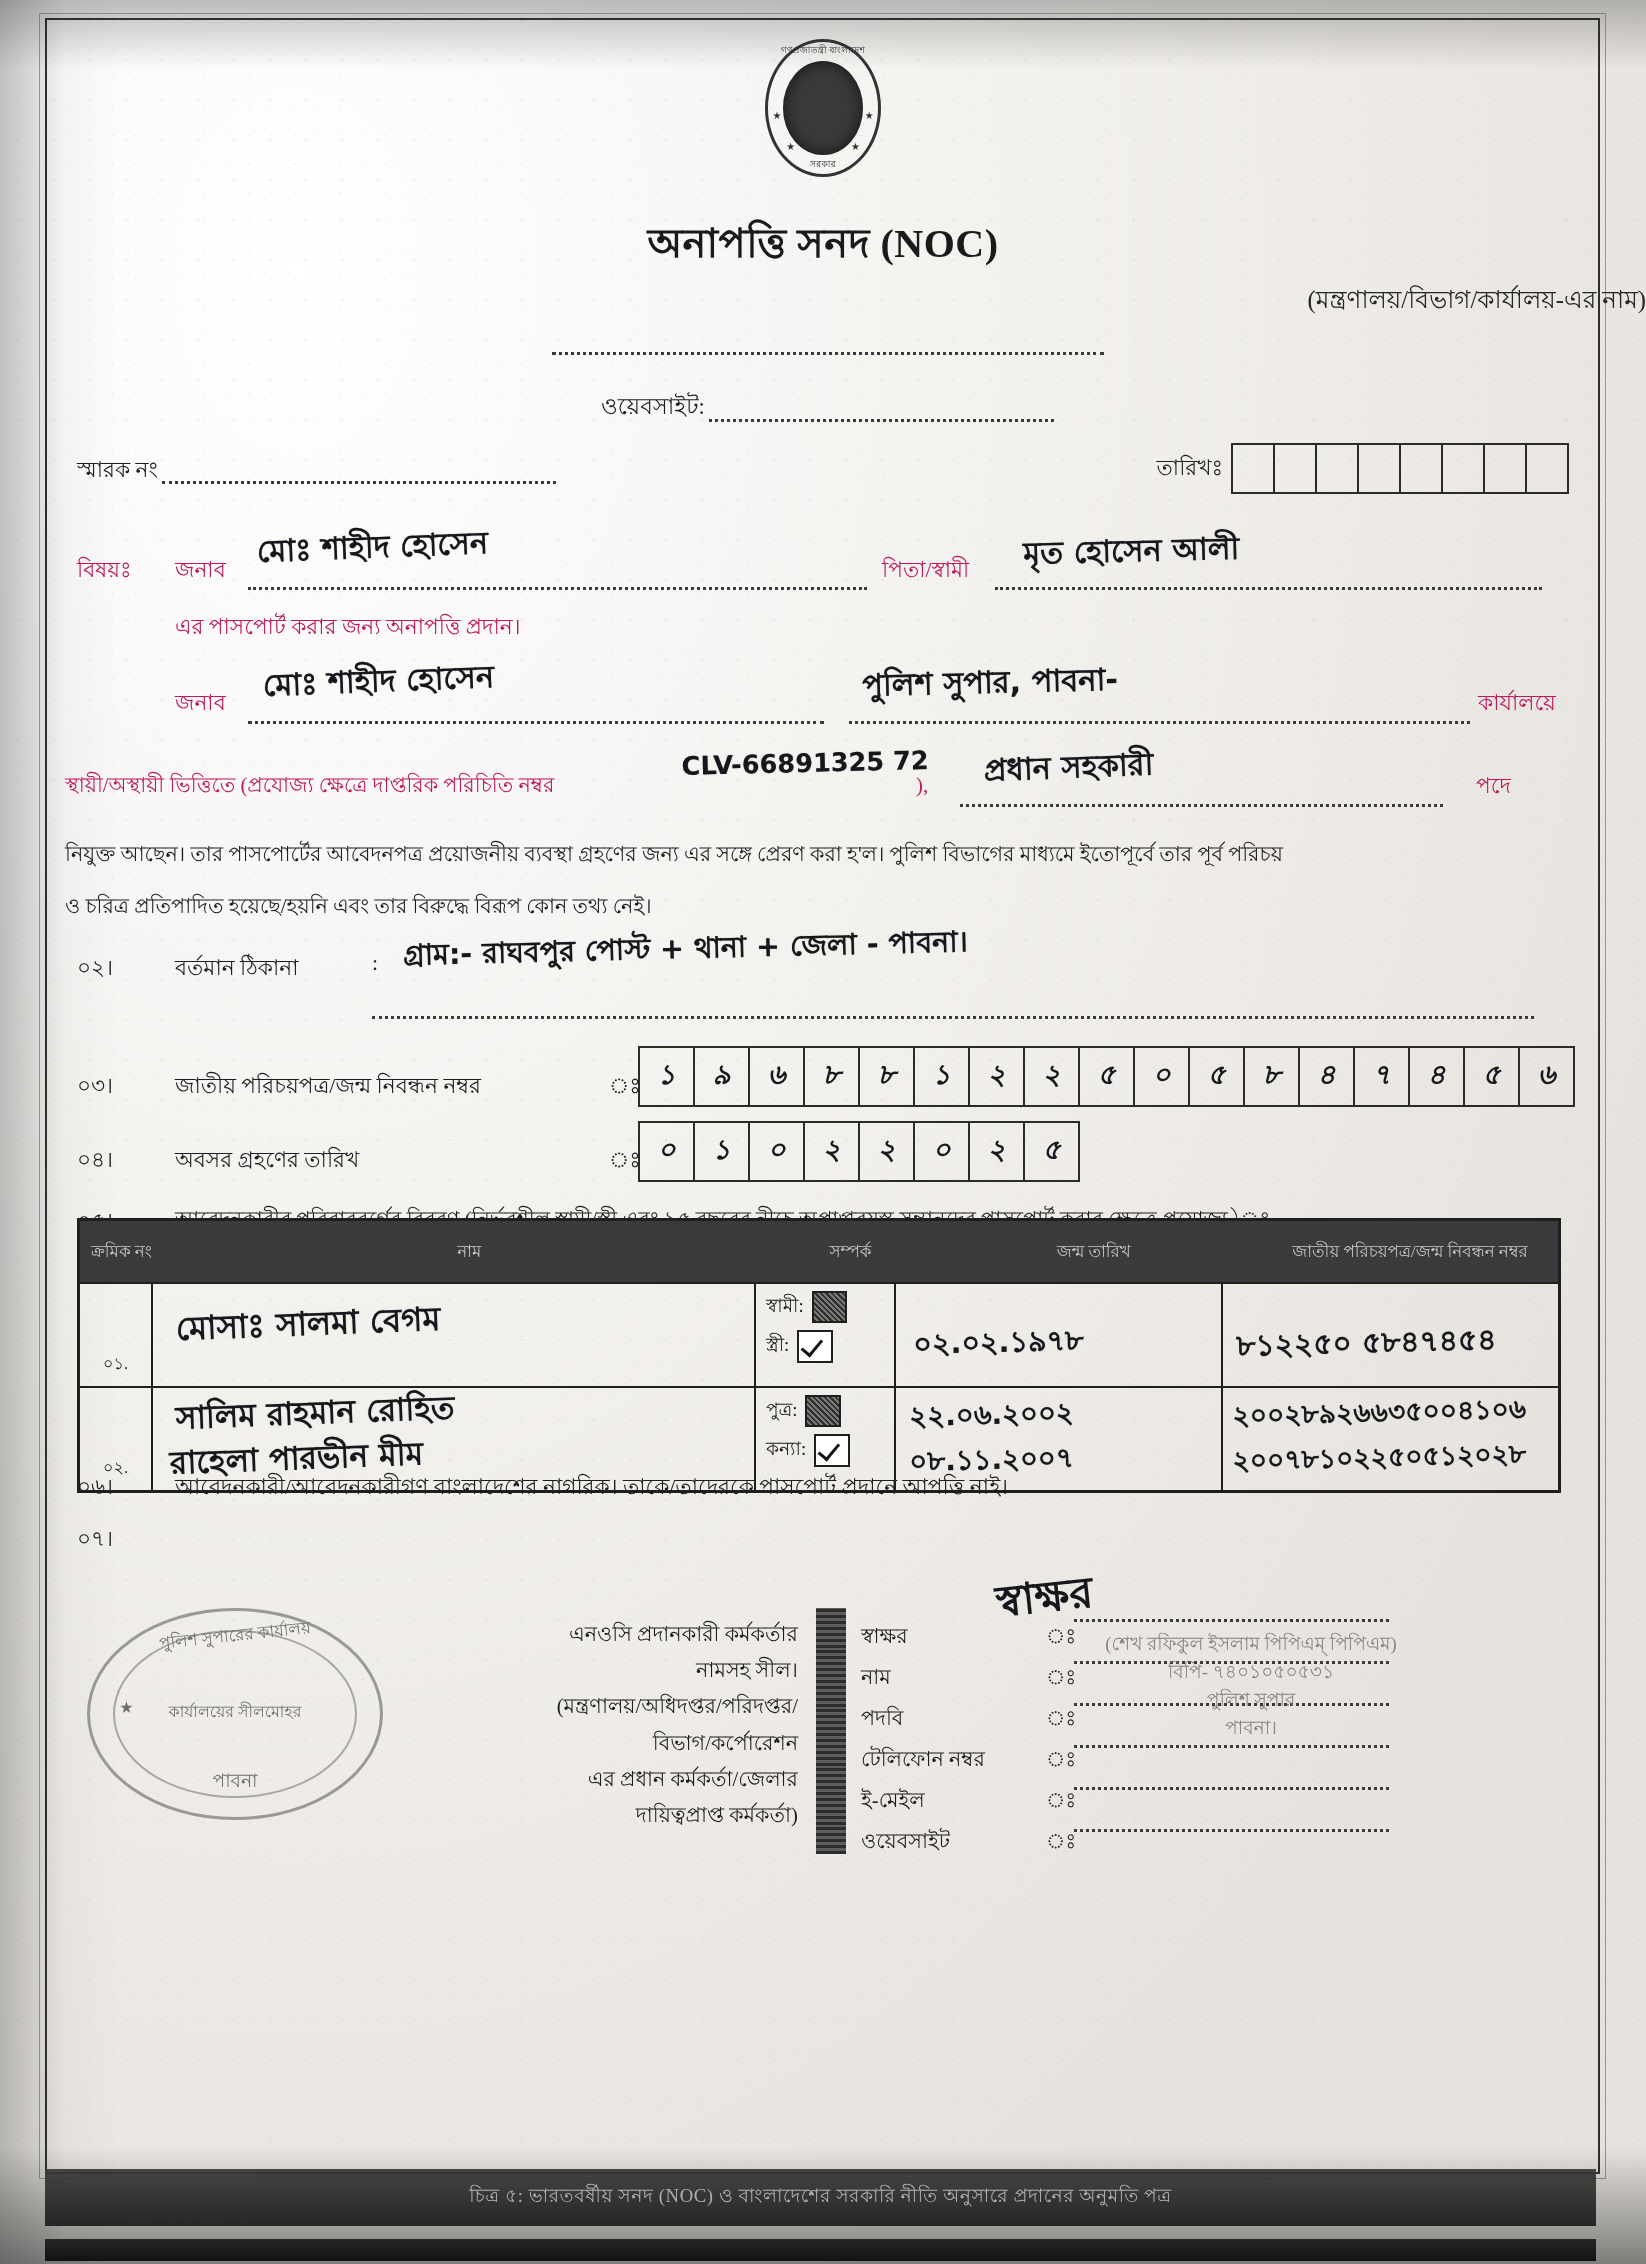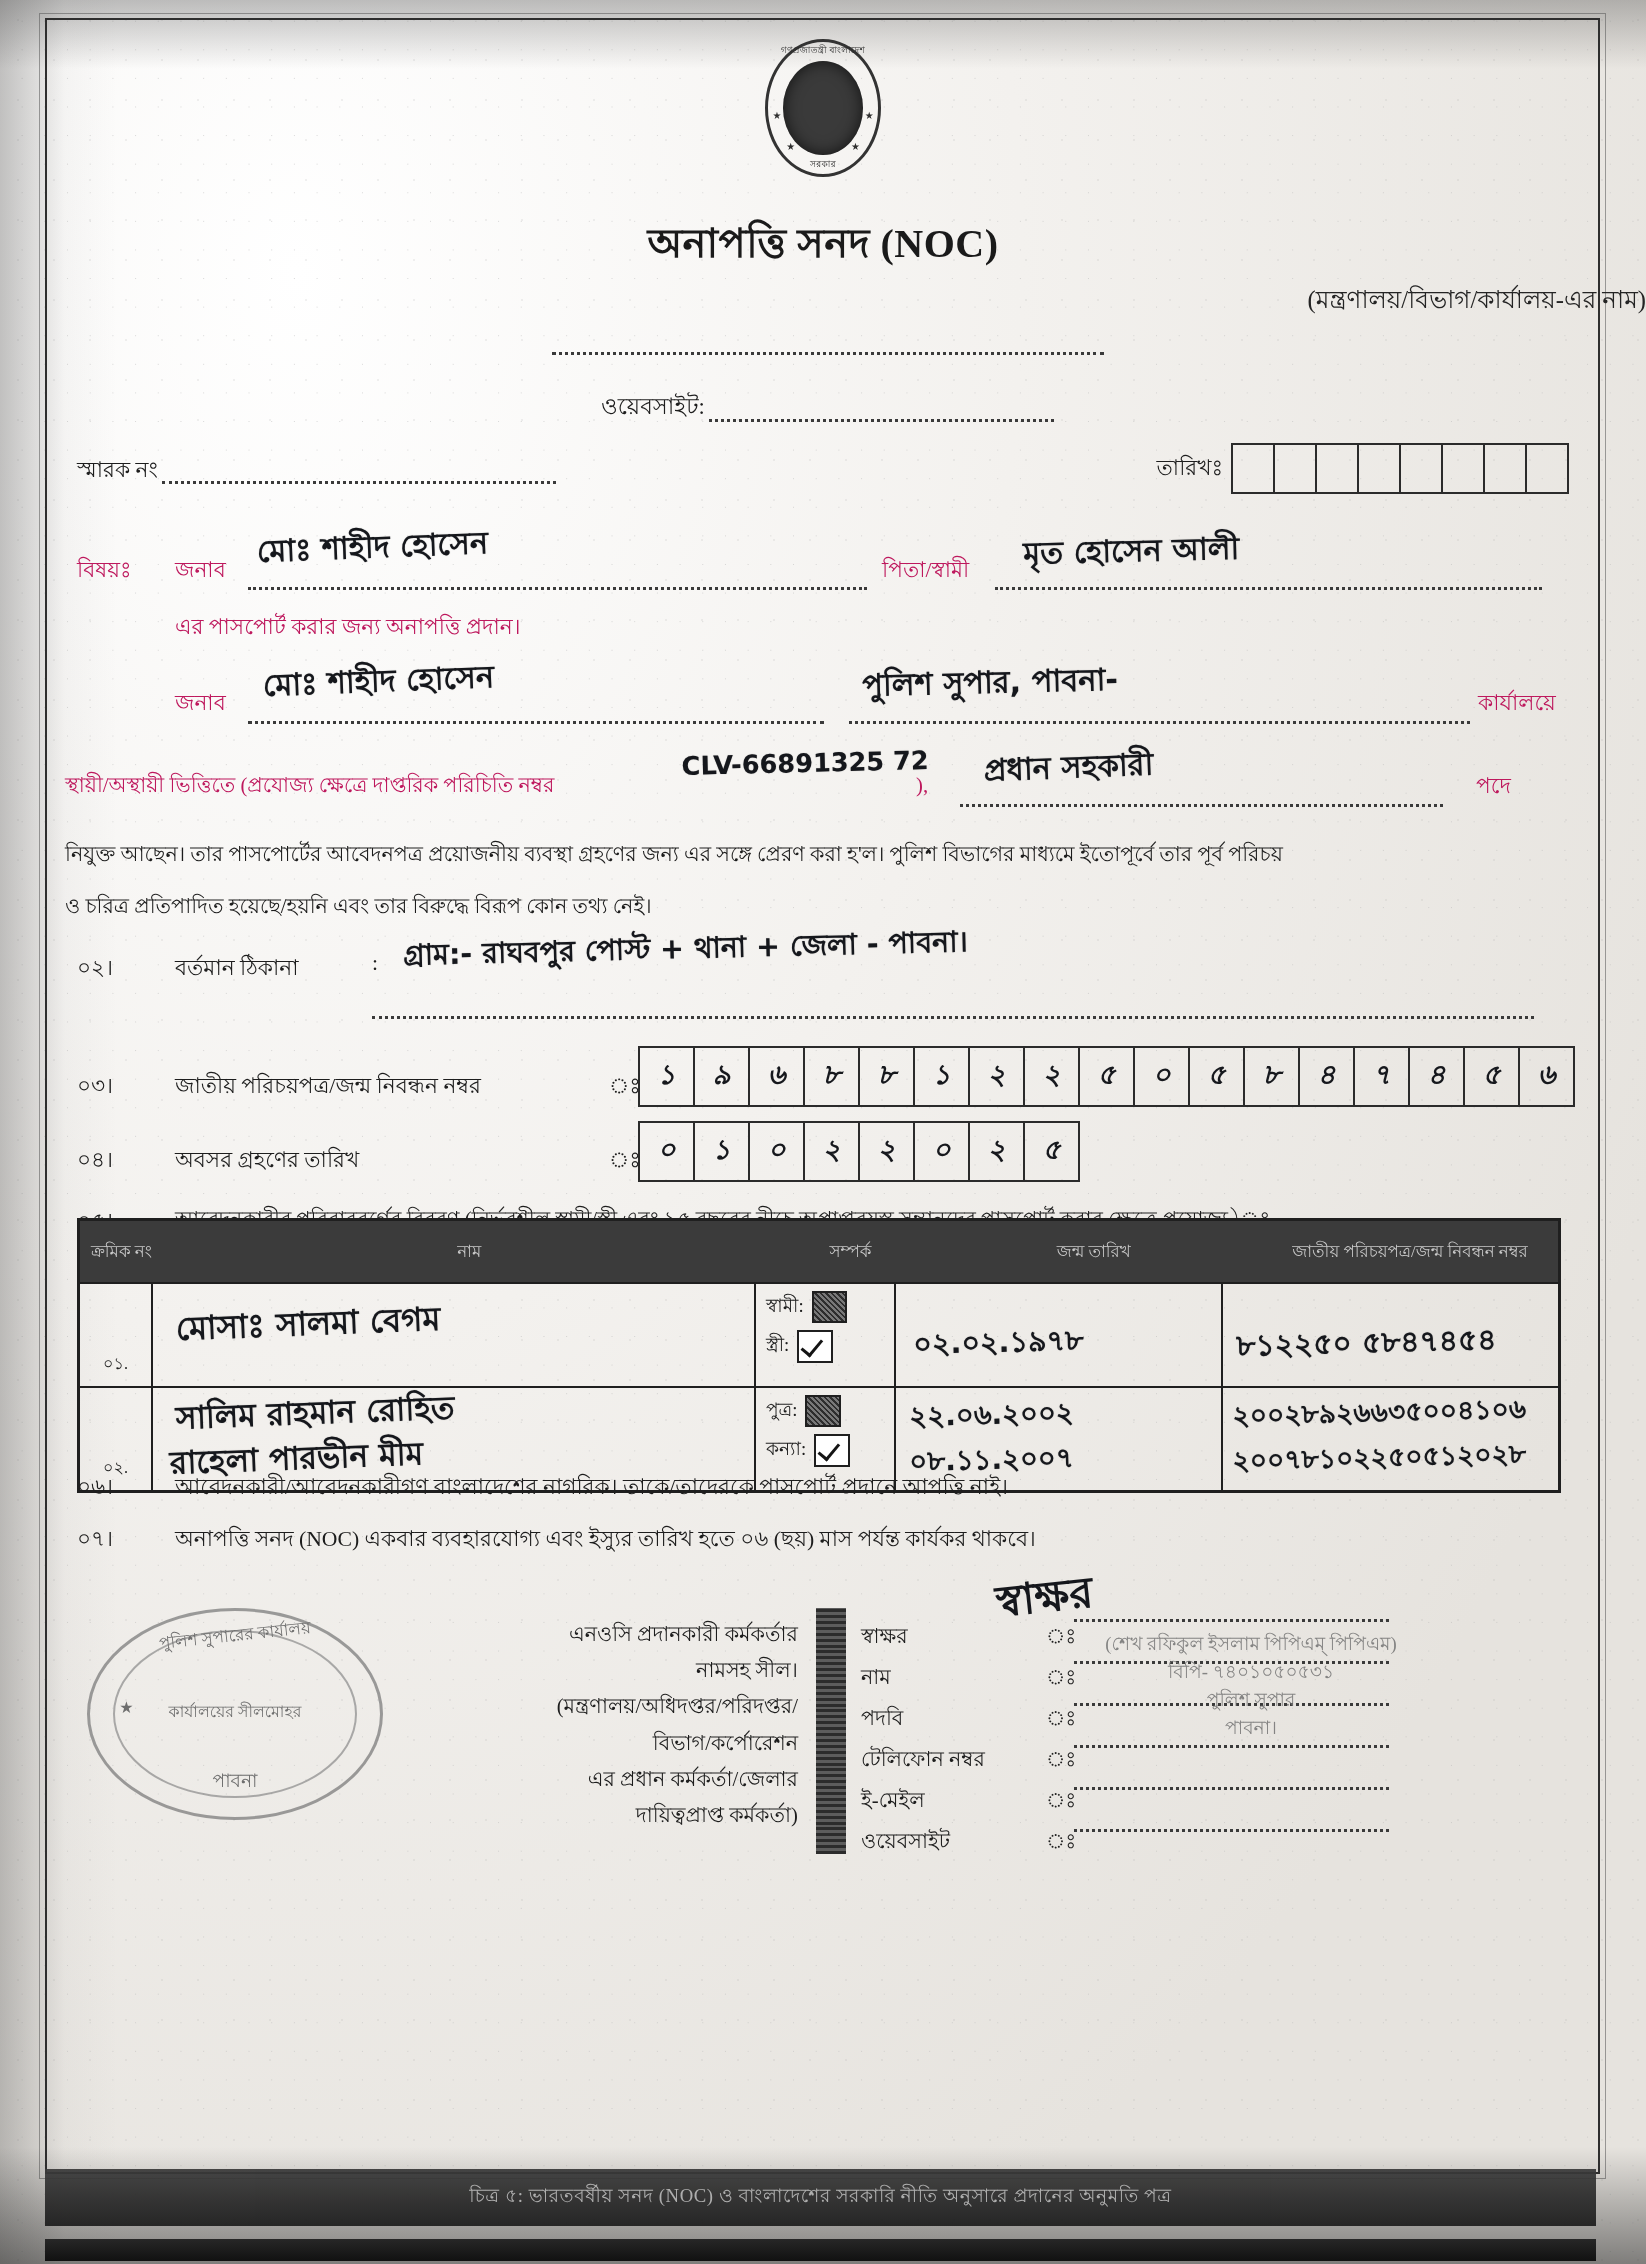--- a/index.html
+++ b/index.html
@@ -375,21 +375,20 @@
           <div class="hand tilt2" style="left:9.9px;top:7.9px;font-size:26.6px">২০০২৮৯২৬৬৩৫০০৪১০৬</div>
           <div class="hand tilt2" style="left:9.9px;top:53px;font-size:26.6px">২০০৭৮১০২২৫০৫১২০২৮</div>
         </div>
       </div>
     </div>
 
     <div class="item-no" style="left:77px;top:1470px">০৬।</div>
     <div class="item-lb" style="left:175px;top:1470px">আবেদনকারী/আবেদনকারীগণ বাংলাদেশের নাগরিক। তাকে/তাদেরকে পাসপোর্ট প্রদানে আপত্তি নাই।</div>
 
     <div class="item-no" style="left:77px;top:1522px">০৭।</div>
-    <div class="item-lb" style="left:175px;top:1522px">অনাপত্তি সনদ (NOC) একবার ব্যবহারযোগ্য এবং ইস্যুর তারিখ হতে ০৬ (ছয়) মাস পর্যন্ত কার্যকর থাকবে।</div>
 
     <div class="seal">
       <div class="oval"></div>
       <div class="oval2"></div>
       <div class="t1">পুলিশ সুপারের কার্যালয়</div>
       <div class="t2">কার্যালয়ের সীলমোহর</div>
       <div class="t3">পাবনা</div>
       <div class="starL">★</div>
     </div>
 

